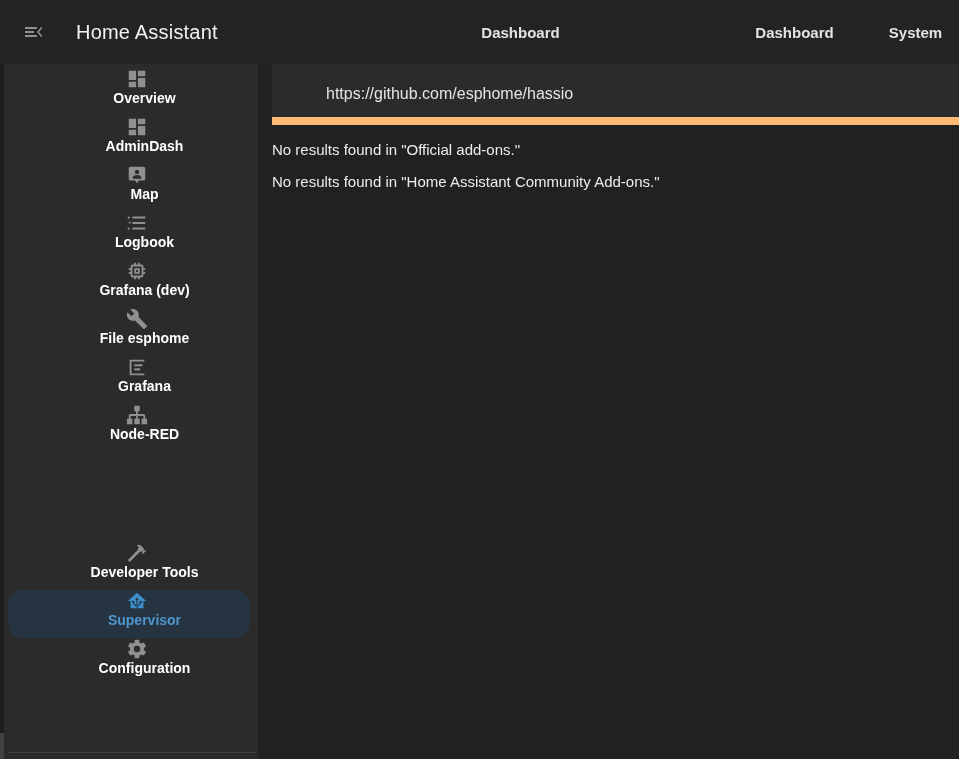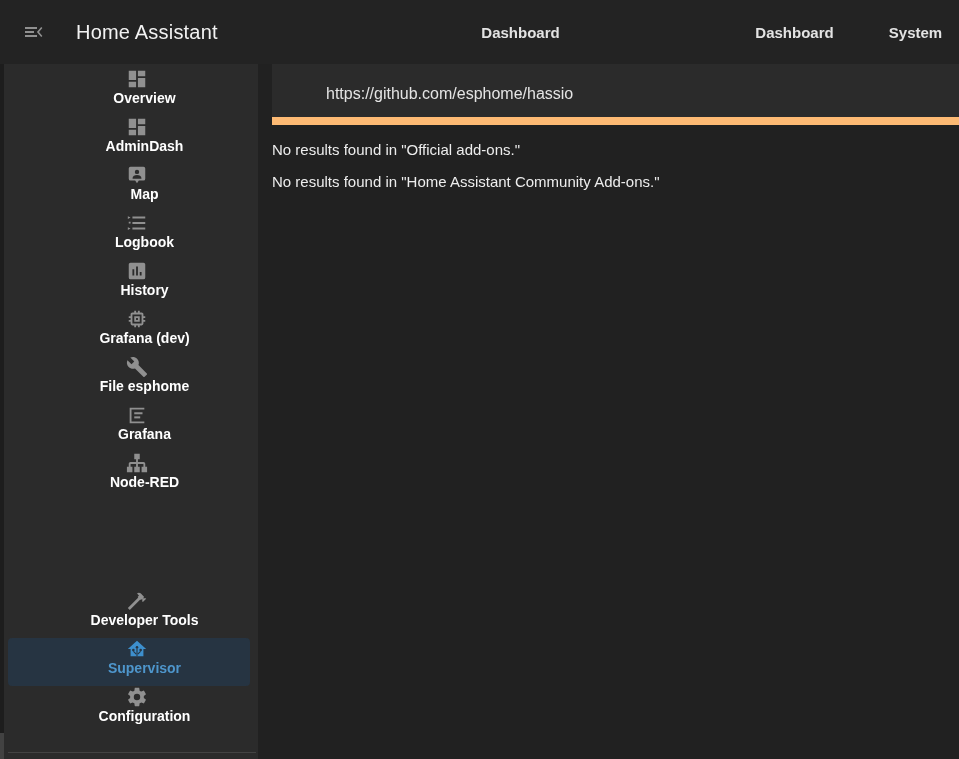--- a/index.html
+++ b/index.html
@@ -20,21 +20,21 @@
   .scroll-strip { position:absolute; left:0; top:64px; width:4px; bottom:0; background:#1d1d1d; z-index:5; }
   .scroll-thumb { position:absolute; left:0; bottom:0; width:4px; height:26px; background:#424242; }
 
   .nav { position:absolute; top:64px; left:0; right:0; padding-top:4px; }
   .nav-item { position:relative; height:48px; display:flex; align-items:center;
     margin:0 8px; border-radius:4px; cursor:pointer;flex-direction:column; }
   .nav-item .icon { width:22px; height:22px; margin-left:16px; flex:0 0 auto; display:block; }
   .nav-item .icon svg { width:22px; height:22px; display:block; }
   .nav-item .label { margin-left:31px; font-size:14px; font-weight:700; color:#ffffff;
     white-space:nowrap; }
-  .nav-item.active { background:#263442; }
+  .nav-item.active { background:#263442;border-radius:15px; }
   .nav-item.active .label { color:#4e96cc; }
   .nav-spacer { height:90px; }
   .sidebar-divider { position:absolute; left:8px; right:2px; bottom:6px; height:1px; background:#434343; }
 
   .ic { fill:#909090; }
   .ic-cut { fill:#2b2b2b; }
   .ic-blue { fill:#3d8fcd; }
 
   
   .main-header { position:absolute; left:258px; top:0; width:701px; height:64px;
@@ -108,28 +108,20 @@
 
       <div class="nav-item">
         <span class="icon">
           <svg viewBox="0 0 24 24">
               <path class="ic" d="M7,5H21V7H7V5M7,11H21V13H7V11M7,17H21V19H7V17M2,4.5 5,6 2,7.5Z M3,10.5h2v2H3Z M2,16.5 5,18 2,19.5Z"></path>
             </svg>
         </span>
         <span class="label">Logbook</span>
       </div>
 
-      <div class="nav-item">
-        <span class="icon">
-          <svg viewBox="0 0 24 24">
-              <path class="ic" d="M17,17H15V13H17M13,17H11V7H13M9,17H7V10H9M19,3H5C3.89,3 3,3.9 3,5V19A2,2 0 0,0 5,21H19A2,2 0 0,0 21,19V5C21,3.89 20.1,3 19,3Z"></path>
-            </svg>
-        </span>
-        <span class="label">History</span>
-      </div>
 
       <div class="nav-item">
         <span class="icon">
           <svg viewBox="0 0 24 24">
               <path class="ic" d="M17,17H7V7H17M21,11V9H19V7C19,5.89 18.1,5 17,5H15V3H13V5H11V3H9V5H7C5.89,5 5,5.89 5,7V9H3V11H5V13H3V15H5V17C5,18.1 5.89,19 7,19H9V21H11V19H13V21H15V19H17A2,2 0 0,0 19,17V15H21V13H19V11M13,13H11V11H13M15,9H9V15H15V9Z"></path>
             </svg>
         </span>
         <span class="label">Grafana (dev)</span>
       </div>
 

